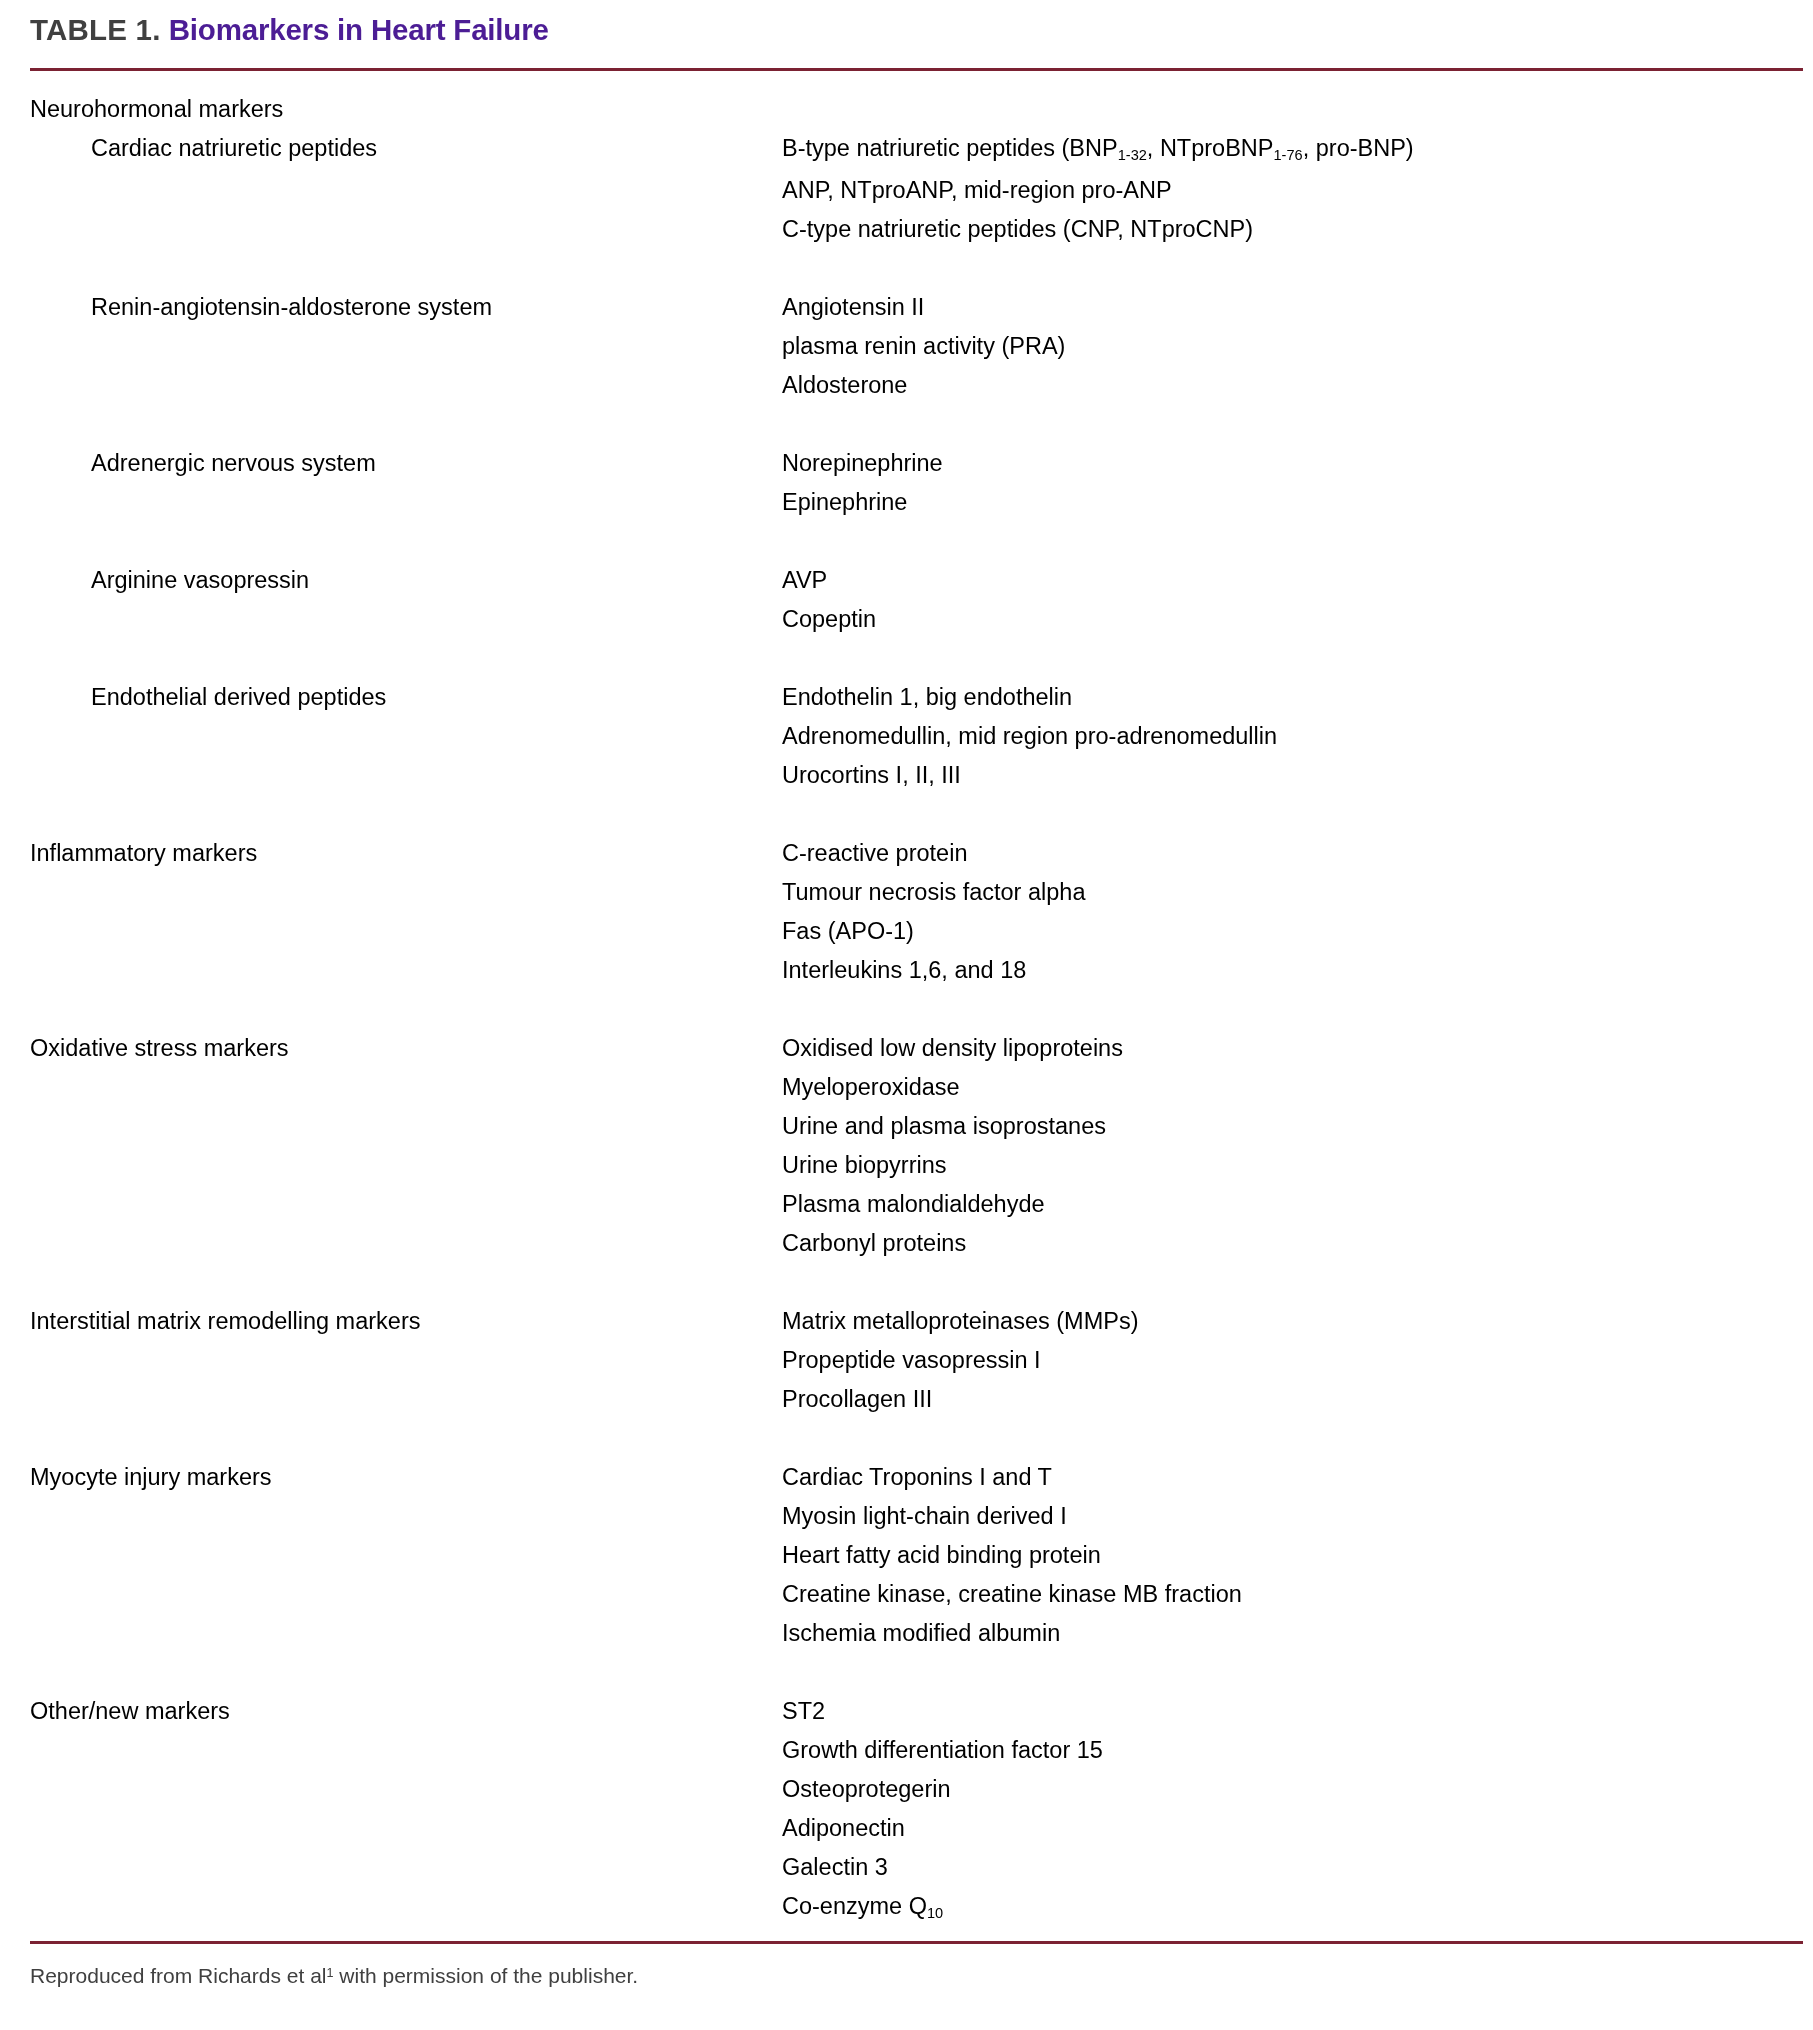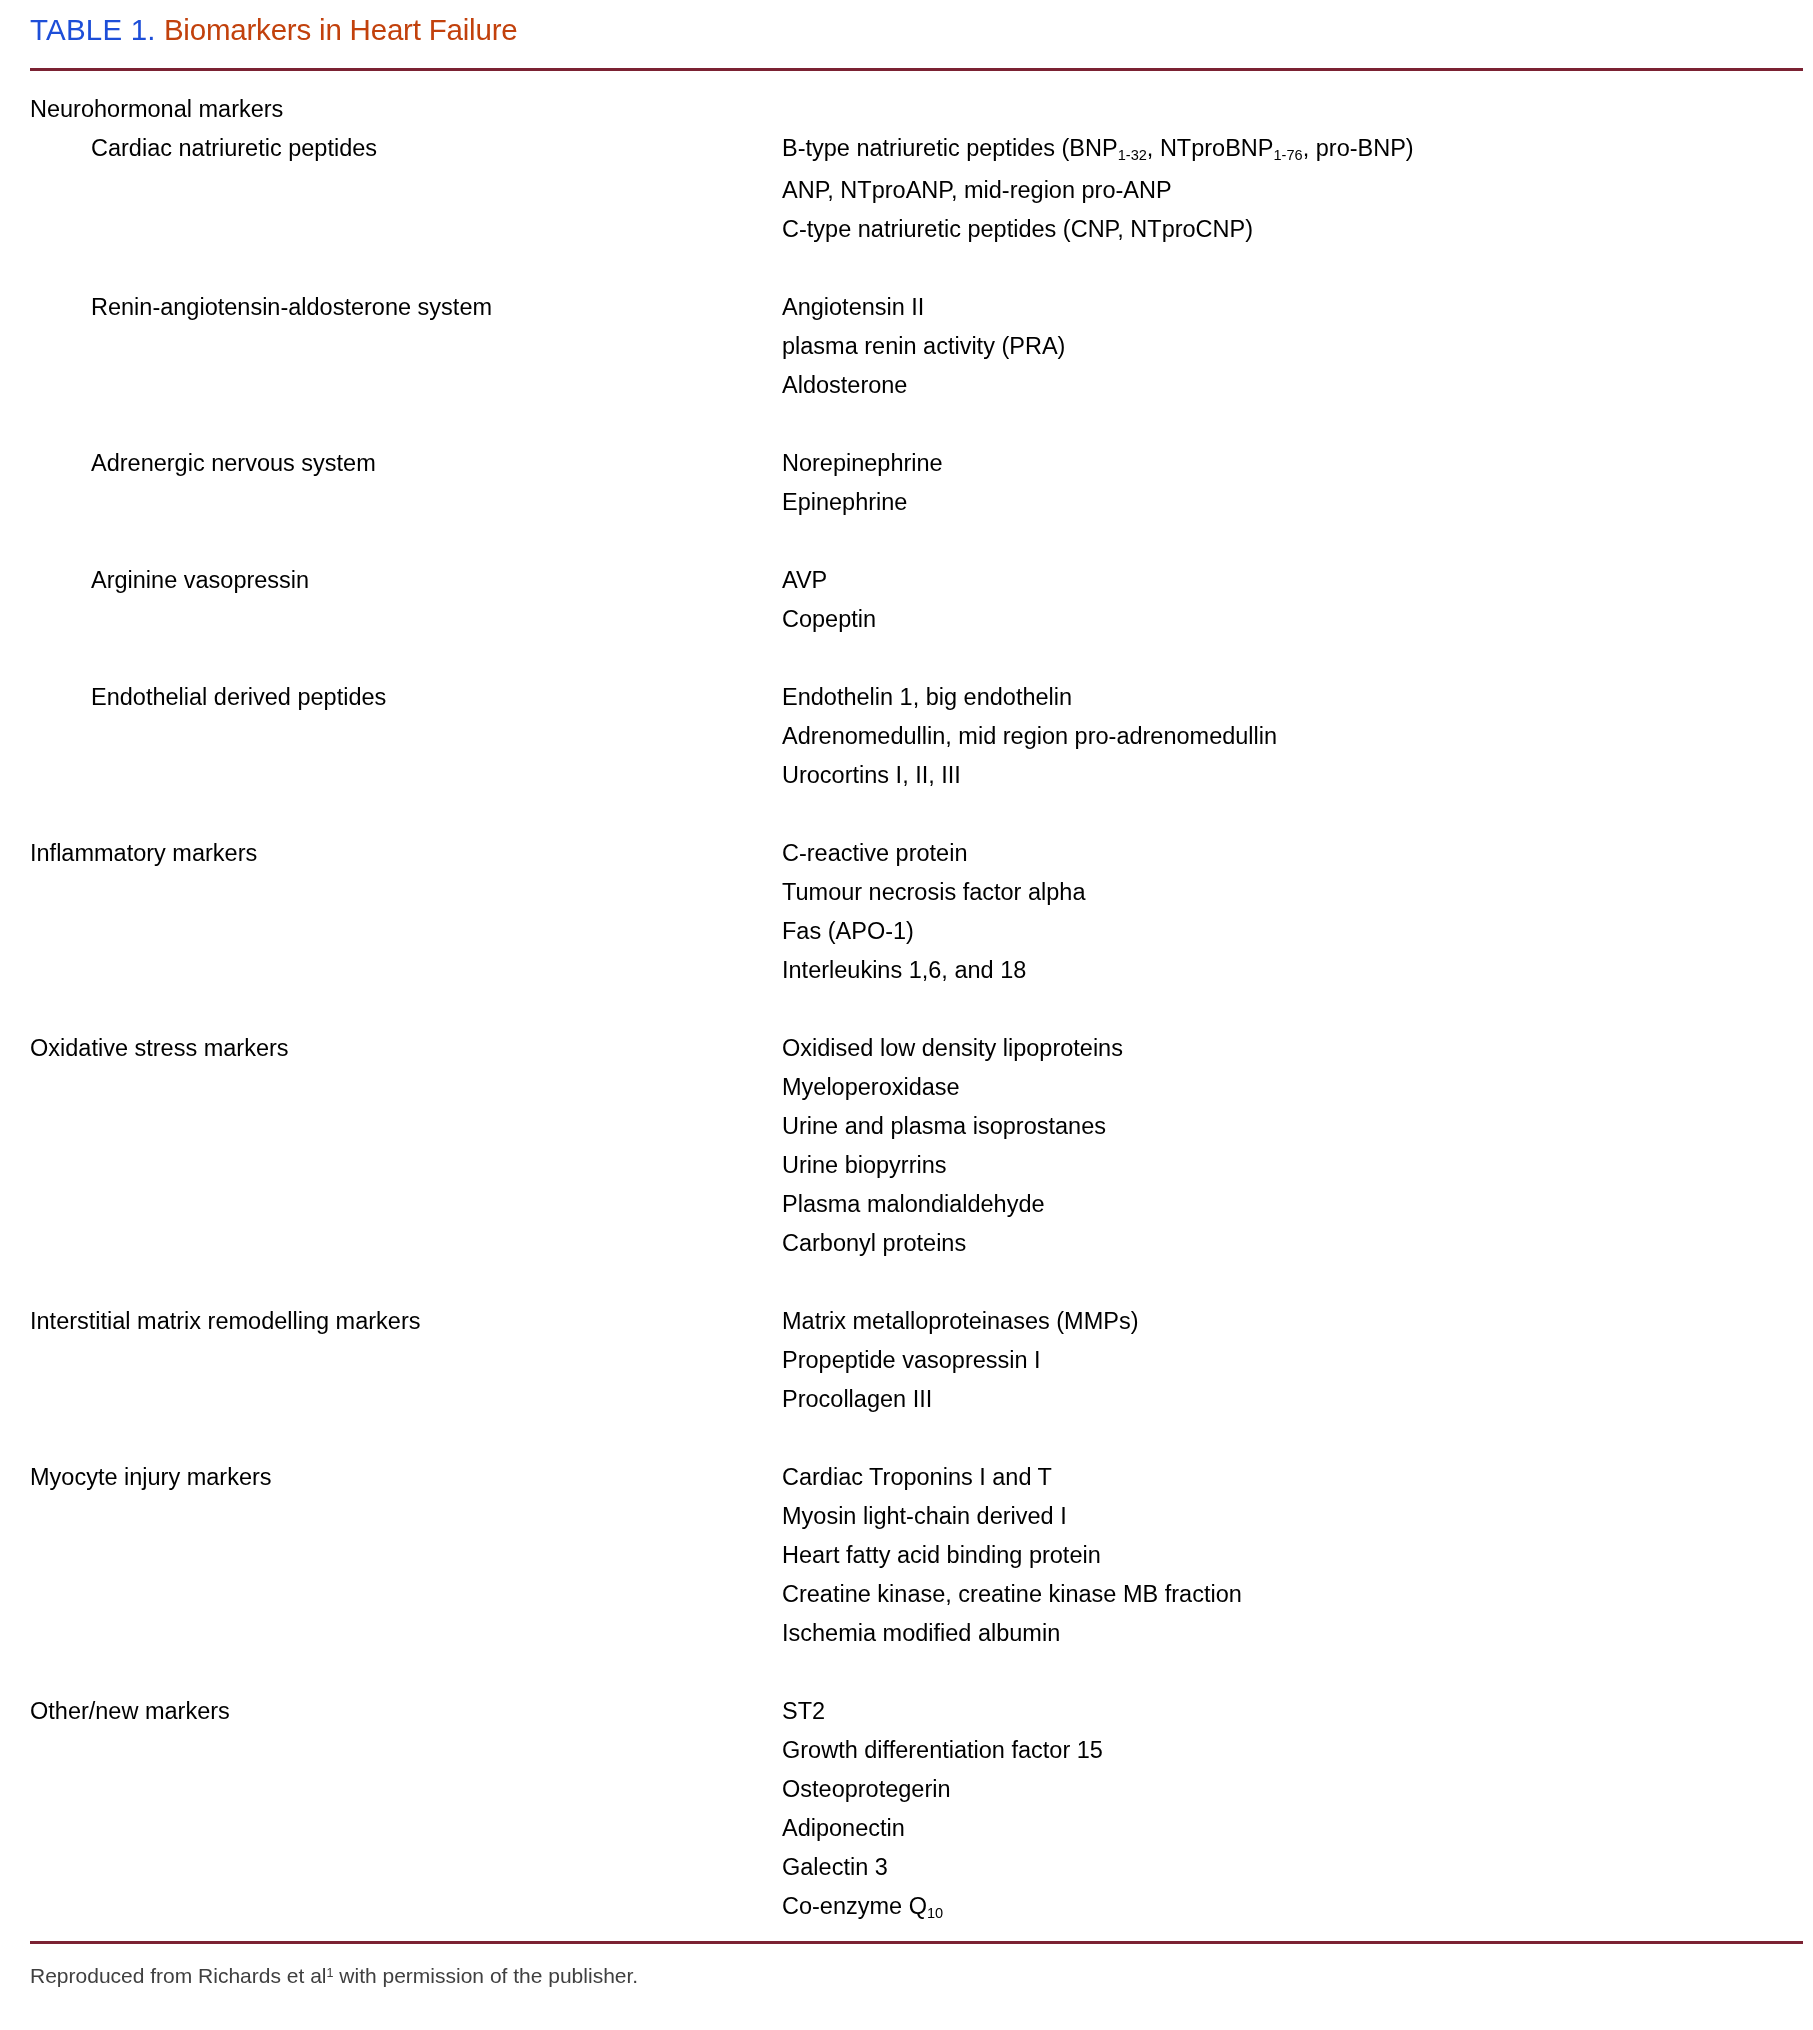--- a/index.html
+++ b/index.html
@@ -25,27 +25,27 @@
   
   .title-row {
     position: absolute;
     left: 30px;
     top: 12px;
     font-size: 29.5px;
     line-height: 35px;
     white-space: nowrap;
   }
   .title-label {
-    color: #1d4ed8;
-    font-weight: 400;
+    color: #404040;
+    font-weight: 700;
     letter-spacing: 0.2px;
   }
   .title-text {
-    color: #c2410c;
-    font-weight: 400;
+    color: #4c1d95;
+    font-weight: 700;
     letter-spacing: -0.2px;
   }
 
   
   .rule {
     position: absolute;
     left: 30px;
     width: 1773px;
     height: 2.6px;
     background: #7B2233;

